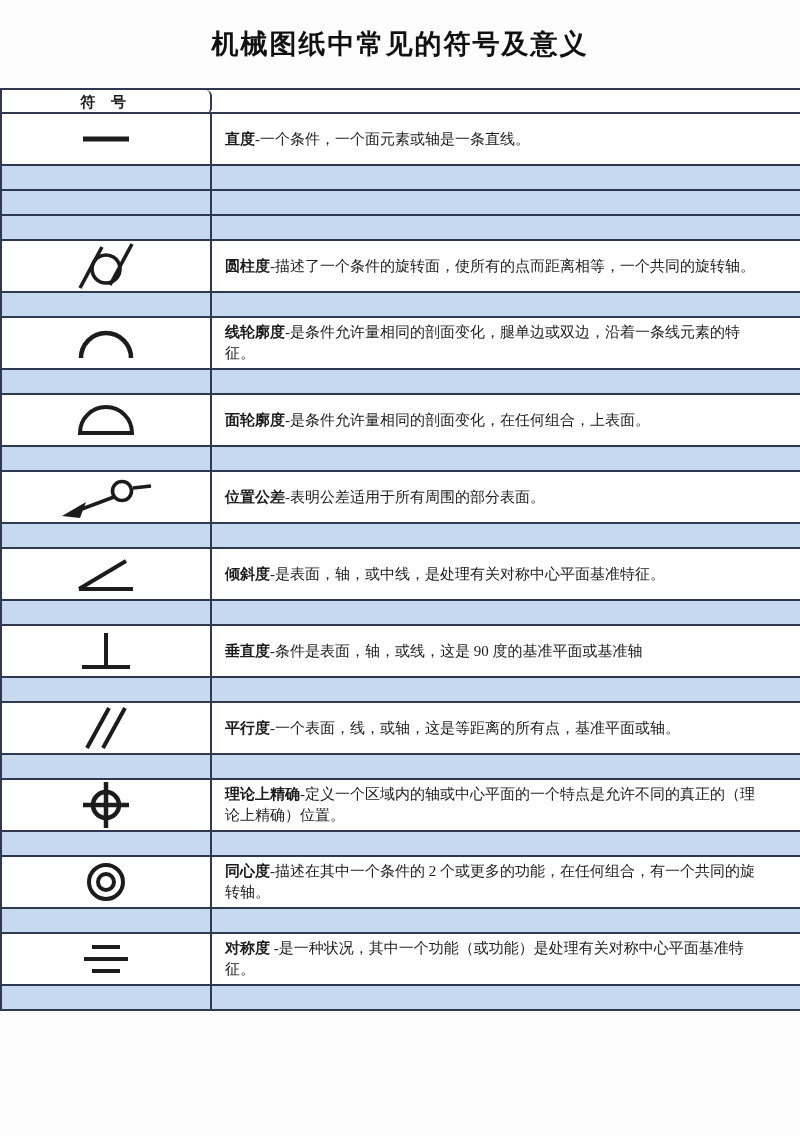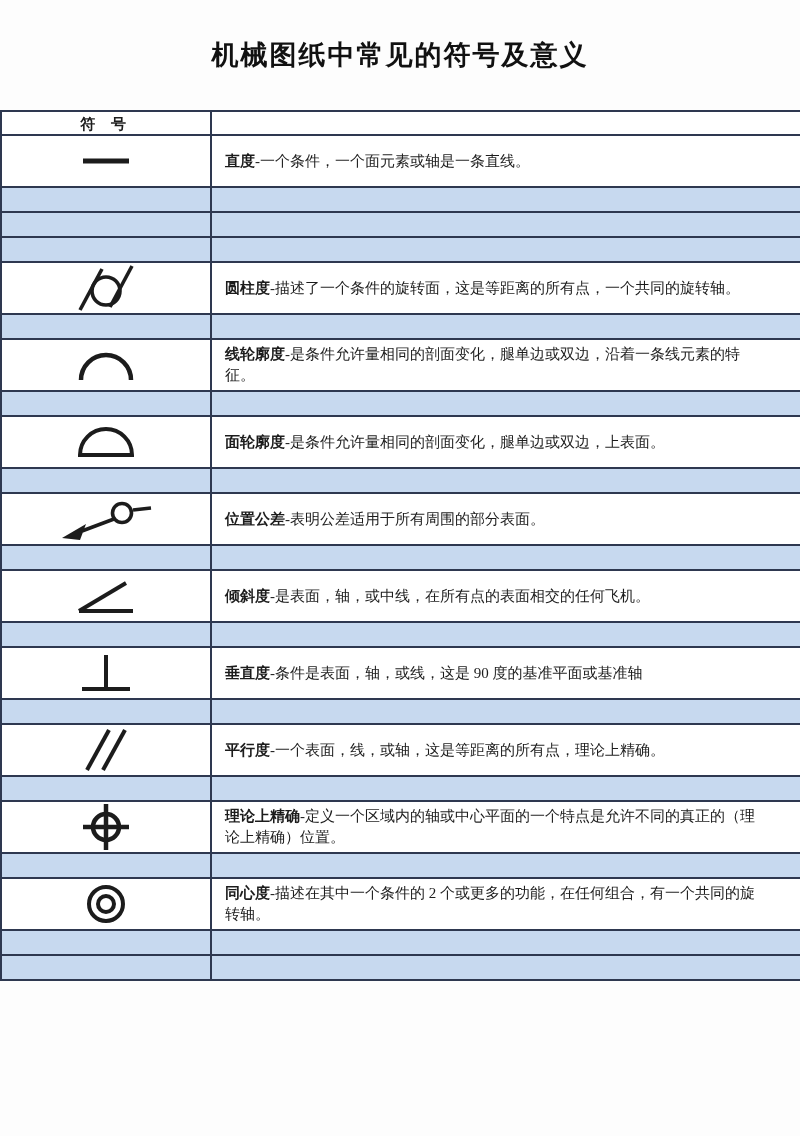--- a/index.html
+++ b/index.html
@@ -1,38 +1,38 @@
 <!DOCTYPE html>
 <html><head>
 <meta charset="utf-8">
 <style>
   html,body{margin:0;padding:0;}
   body{
     width:800px;height:1136px;overflow:hidden;background:#fdfdfd;
     font-family:"Liberation Serif","DejaVu Serif",serif;color:#1c1c1c;
   }
   .page-title{
-    height:110px;display:flex;align-items:center;justify-content:center;
+    height:88px;display:flex;align-items:center;justify-content:center;
     font-size:27px;font-weight:bold;letter-spacing:2px;color:#111;
     font-family:"Liberation Sans","DejaVu Sans",sans-serif;
   }
   .tbl{
     width:800px;box-sizing:border-box;
     border-left:2px solid #2e3850;border-bottom:2px solid #2e3850;
   }
   .seg{display:flex;border-top:2px solid #2e3850;box-sizing:border-box;}
   .thead{height:24px;background:#ffffff;}
   .trow{height:52px;background:#ffffff;}
   .tsep{height:25px;background:#c7d9ef;}
   .c1{
     width:210px;flex:0 0 210px;border-right:2px solid #2e3850;box-sizing:border-box;
     display:flex;align-items:center;justify-content:center;
   }
   .c2{flex:1;display:flex;align-items:center;padding:2px 36px 2px 13px;box-sizing:border-box;}
-  .thead .c1,.thead .c2{justify-content:center;padding:12px;}
+  .thead .c1,.thead .c2{justify-content:center;padding:12px;border-radius:6px;}
   .hdr{font-weight:bold;font-size:15px;letter-spacing:6px;}
   .meaning{font-size:15px;line-height:21px;}
   .term{font-weight:bold;}
   svg{display:block;}
   .stk{stroke:#1c1c1c;fill:none;}
 </style>
 </head>
 <body>
 
 <div class="page-title">机械图纸中常见的符号及意义</div>
@@ -70,21 +70,21 @@
 
   <div class="seg trow">
     <div class="c1">
       <svg width="60" height="50" viewBox="0 0 60 50">
         <circle class="stk" cx="30" cy="28" r="14" stroke-width="3.6"></circle>
         <line class="stk" x1="4" y1="47" x2="26" y2="6" stroke-width="3.6"></line>
         <line class="stk" x1="34" y1="44" x2="56" y2="3" stroke-width="3.6"></line>
       </svg>
     </div>
     <div class="c2 meaning">
-      <span><span class="term">圆柱度</span><span>-描述了一个条件的旋转面，这是等距离的所有点，一个共同的旋转轴。</span></span>
+      <span><span class="term">圆柱度</span><span>-描述了一个条件的旋转面，使所有的点而距离相等，一个共同的旋转轴。</span></span>
     </div>
   </div>
   <div class="seg tsep">
       <div class="c1"></div>
       <div class="c2"></div>
     </div>
 
   <div class="seg trow">
     <div class="c1">
       <svg width="58" height="34" viewBox="0 0 58 34">
@@ -100,21 +100,21 @@
       <div class="c2"></div>
     </div>
 
   <div class="seg trow">
     <div class="c1">
       <svg width="58" height="34" viewBox="0 0 58 34">
         <path class="stk" d="M3 30 A 26 26 0 0 1 55 30 Z" stroke-width="4"></path>
       </svg>
     </div>
     <div class="c2 meaning">
-      <span><span class="term">面轮廓度</span><span>-是条件允许量相同的剖面变化，腿单边或双边，上表面。</span></span>
+      <span><span class="term">面轮廓度</span><span>-是条件允许量相同的剖面变化，在任何组合，上表面。</span></span>
     </div>
   </div>
   <div class="seg tsep">
       <div class="c1"></div>
       <div class="c2"></div>
     </div>
 
   <div class="seg trow">
     <div class="c1">
       <svg width="92" height="44" viewBox="0 0 92 44">
@@ -134,21 +134,21 @@
     </div>
 
   <div class="seg trow">
     <div class="c1">
       <svg width="60" height="38" viewBox="0 0 60 38">
         <line class="stk" x1="3" y1="34" x2="57" y2="34" stroke-width="4"></line>
         <line class="stk" x1="3" y1="34" x2="50" y2="6" stroke-width="4"></line>
       </svg>
     </div>
     <div class="c2 meaning">
-      <span><span class="term">倾斜度</span><span>-是表面，轴，或中线，在所有点的表面相交的任何飞机。</span></span>
+      <span><span class="term">倾斜度</span><span>-是表面，轴，或中线，是处理有关对称中心平面基准特征。</span></span>
     </div>
   </div>
   <div class="seg tsep">
       <div class="c1"></div>
       <div class="c2"></div>
     </div>
 
   <div class="seg trow">
     <div class="c1">
       <svg width="52" height="40" viewBox="0 0 52 40">
@@ -166,21 +166,21 @@
     </div>
 
   <div class="seg trow">
     <div class="c1">
       <svg width="44" height="44" viewBox="0 0 44 44">
         <line class="stk" x1="3" y1="42" x2="25" y2="2" stroke-width="4"></line>
         <line class="stk" x1="19" y1="42" x2="41" y2="2" stroke-width="4"></line>
       </svg>
     </div>
     <div class="c2 meaning">
-      <span><span class="term">平行度</span><span>-一个表面，线，或轴，这是等距离的所有点，理论上精确。</span></span>
+      <span><span class="term">平行度</span><span>-一个表面，线，或轴，这是等距离的所有点，基准平面或轴。</span></span>
     </div>
   </div>
   <div class="seg tsep">
       <div class="c1"></div>
       <div class="c2"></div>
     </div>
 
   <div class="seg trow">
     <div class="c1">
       <svg width="52" height="50" viewBox="0 0 52 50">
@@ -207,18 +207,30 @@
     </div>
     <div class="c2 meaning">
       <span><span class="term">同心度</span><span>-描述在其中一个条件的 2 个或更多的功能，在任何组合，有一个共同的旋转轴。</span></span>
     </div>
   </div>
   <div class="seg tsep">
       <div class="c1"></div>
       <div class="c2"></div>
     </div>
 
+  <div class="seg trow">
+    <div class="c1">
+      <svg width="56" height="36" viewBox="0 0 56 36">
+        <line class="stk" x1="14" y1="6" x2="42" y2="6" stroke-width="4"></line>
+        <line class="stk" x1="6" y1="18" x2="50" y2="18" stroke-width="4"></line>
+        <line class="stk" x1="14" y1="30" x2="42" y2="30" stroke-width="4"></line>
+      </svg>
+    </div>
+    <div class="c2 meaning">
+      <span><span class="term">对称度</span><span> -是一种状况，其中一个功能（或功能）是处理有关对称中心平面基准特征。</span></span>
+    </div>
+  </div>
   <div class="seg tsep">
       <div class="c1"></div>
       <div class="c2"></div>
     </div>
 
 </div>
 
 </body></html>

